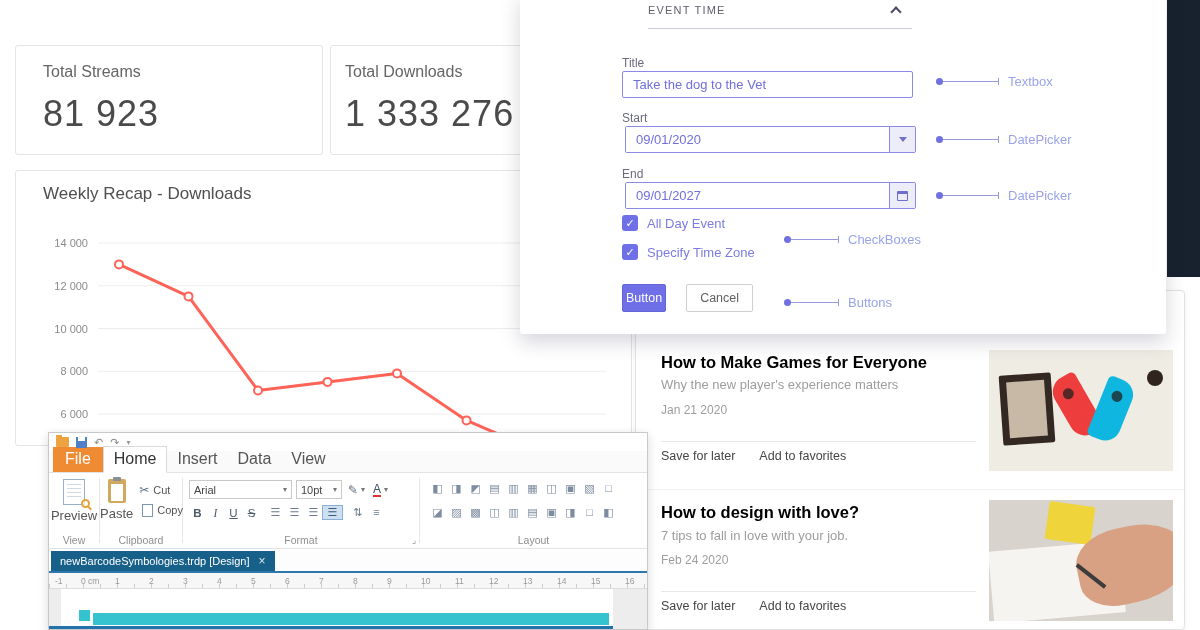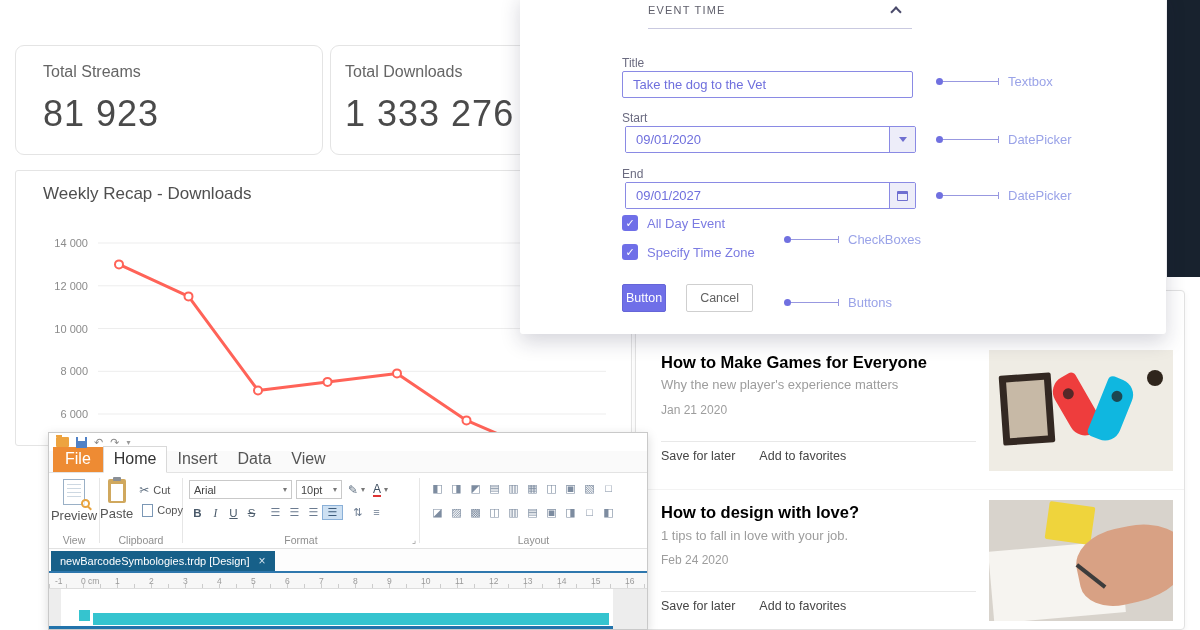--- a/index.html
+++ b/index.html
@@ -6,21 +6,21 @@
   html,body { width:1200px; height:630px; background:#fff; overflow:hidden;
     font-family:"Liberation Sans","DejaVu Sans",sans-serif; }
   .stage { position:relative; width:1200px; height:630px; overflow:hidden; background:#fff; }
   .abs { position:absolute; }
 
   
   .navy-strip { left:1167px; top:0; width:33px; height:277px; background:#18222e; z-index:1; }
 
   
   .card { background:#fff; border:1px solid #e4e4e4; border-radius:3px; }
-  .stat-card { top:45px; height:110px; z-index:2; padding-top:17px;border-radius:9px; }
+  .stat-card { top:45px; height:110px; z-index:2; padding-top:17px; }
   .stat-1 { left:15px; width:308px; padding-left:27px; }
   .stat-2 { left:330px; width:302px; padding-left:14px; }
   .stat-label { font-size:16px; color:#656565; }
   .stat-value { font-size:36px; color:#4a4a4a; letter-spacing:1px; margin-top:12px; }
 
   
   .chart-panel { left:15px; top:170px; width:617px; height:276px; z-index:2; overflow:hidden; }
   .chart-title { position:absolute; left:27px; top:13px; font-size:17px; font-weight:normal; color:#4f4f4f; }
   #chart-svg { position:absolute; left:0; top:0; width:617px; height:276px; }
   #chart-svg text { font-size:11px; fill:#8b8b8b; font-family:"Liberation Sans",sans-serif; }
@@ -229,21 +229,21 @@
     </div>
     <div class="art-div" style="top:150px"></div>
     <div class="art-actions" style="top:158px">
       <span>Save for later</span>
       <span>Add to favorites</span>
     </div>
 
     <div class="art-mid-div"></div>
 
     <div class="art-title" style="top:212px">How to design with love?</div>
-    <div class="art-sub" style="top:237px">1 tips to fall in love with your job.</div>
+    <div class="art-sub" style="top:237px">7 tips to fall in love with your job.</div>
     <div class="art-date" style="top:262px">Feb 24 2020</div>
     <div class="article-img img2" style="top:209px">
       <div class="dr-sheet"></div>
       <div class="dr-yellow"></div>
       <div class="dr-hand"></div>
       <div class="dr-pencil"></div>
     </div>
     <div class="art-div" style="top:300px"></div>
     <div class="art-actions" style="top:308px">
       <span>Save for later</span>

